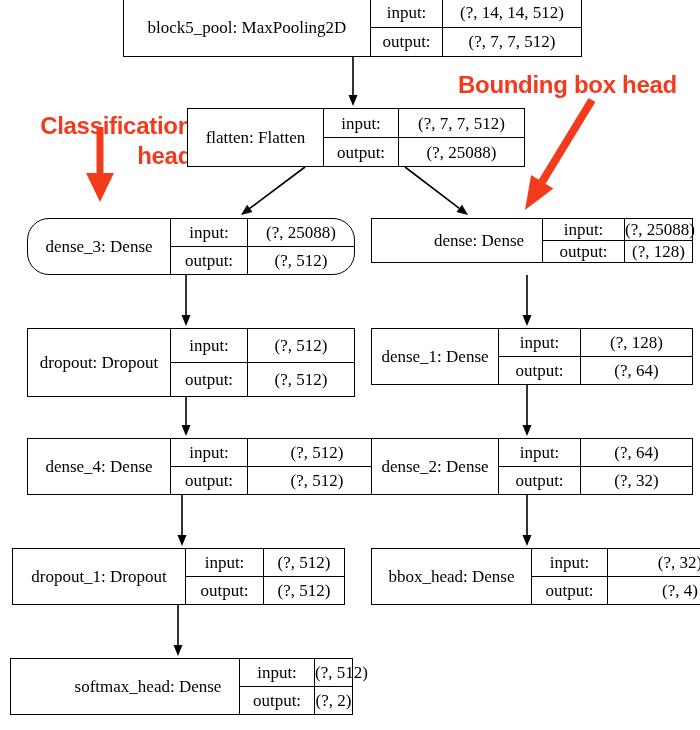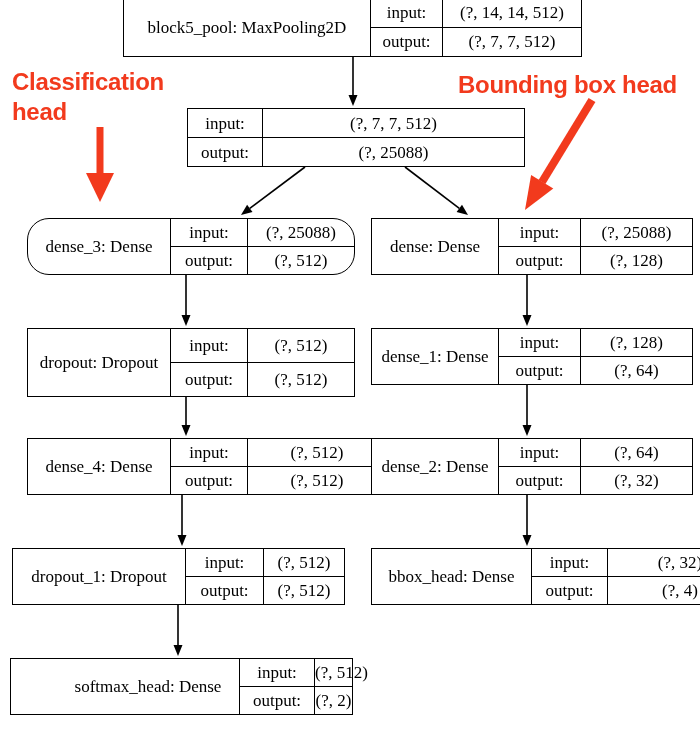--- a/index.html
+++ b/index.html
@@ -28,21 +28,21 @@
     display:flex; align-items:center; justify-content:center;
     border-right:1.6px solid var(--ink); box-sizing:border-box;
     flex:0 0 auto; white-space:nowrap;
   }
   .io-value { flex:1 1 auto; display:flex; align-items:center; justify-content:center; white-space:nowrap; }
   .annot {
     position:absolute; font-family:"Liberation Sans", sans-serif; font-weight:700;
     font-size:24px; line-height:1.25; color:var(--accent); letter-spacing:-0.3px;
     white-space:nowrap;
   }
-  .annot.center { text-align:left; white-space:normal; }
+  .annot.center { text-align:right; white-space:normal;margin-top:44px; }
 </style>
 </head>
 <body>
 
 <div class="canvas">
 
   <svg class="edges" width="700" height="730" viewBox="0 0 700 730" xmlns="http://www.w3.org/2000/svg">
 
     <g>
       <line class="bk" x1="353" y1="57" x2="353" y2="96"></line>
@@ -109,20 +109,21 @@
         <div class="io-value">(?, 14, 14, 512)</div>
       </div>
       <div class="io-row">
         <div class="io-label" style="width:72px;">output:</div>
         <div class="io-value">(?, 7, 7, 512)</div>
       </div>
     </div>
   </div>
 
   <div class="node" style="left:187px; top:108px; width:338px; height:59px;">
+    <div class="name-cell" style="width:136px;">flatten: Flatten</div>
     <div class="io-col">
       <div class="io-row first">
         <div class="io-label" style="width:75px;">input:</div>
         <div class="io-value">(?, 7, 7, 512)</div>
       </div>
       <div class="io-row">
         <div class="io-label" style="width:75px;">output:</div>
         <div class="io-value">(?, 25088)</div>
       </div>
     </div>
@@ -135,21 +136,21 @@
         <div class="io-label" style="width:77px;">input:</div>
         <div class="io-value">(?, 25088)</div>
       </div>
       <div class="io-row">
         <div class="io-label" style="width:77px;">output:</div>
         <div class="io-value">(?, 512)</div>
       </div>
     </div>
   </div>
 
-  <div class="node" style="left:371px; top:218px; width:322px; height:57px;">
+  <div class="node" style="left:371px; top:218px; width:322px; height:45px;padding-left:44px;">
     <div class="name-cell" style="width:127px;">dense: Dense</div>
     <div class="io-col">
       <div class="io-row first">
         <div class="io-label" style="width:82px;">input:</div>
         <div class="io-value">(?, 25088)</div>
       </div>
       <div class="io-row">
         <div class="io-label" style="width:82px;">output:</div>
         <div class="io-value">(?, 128)</div>
       </div>

